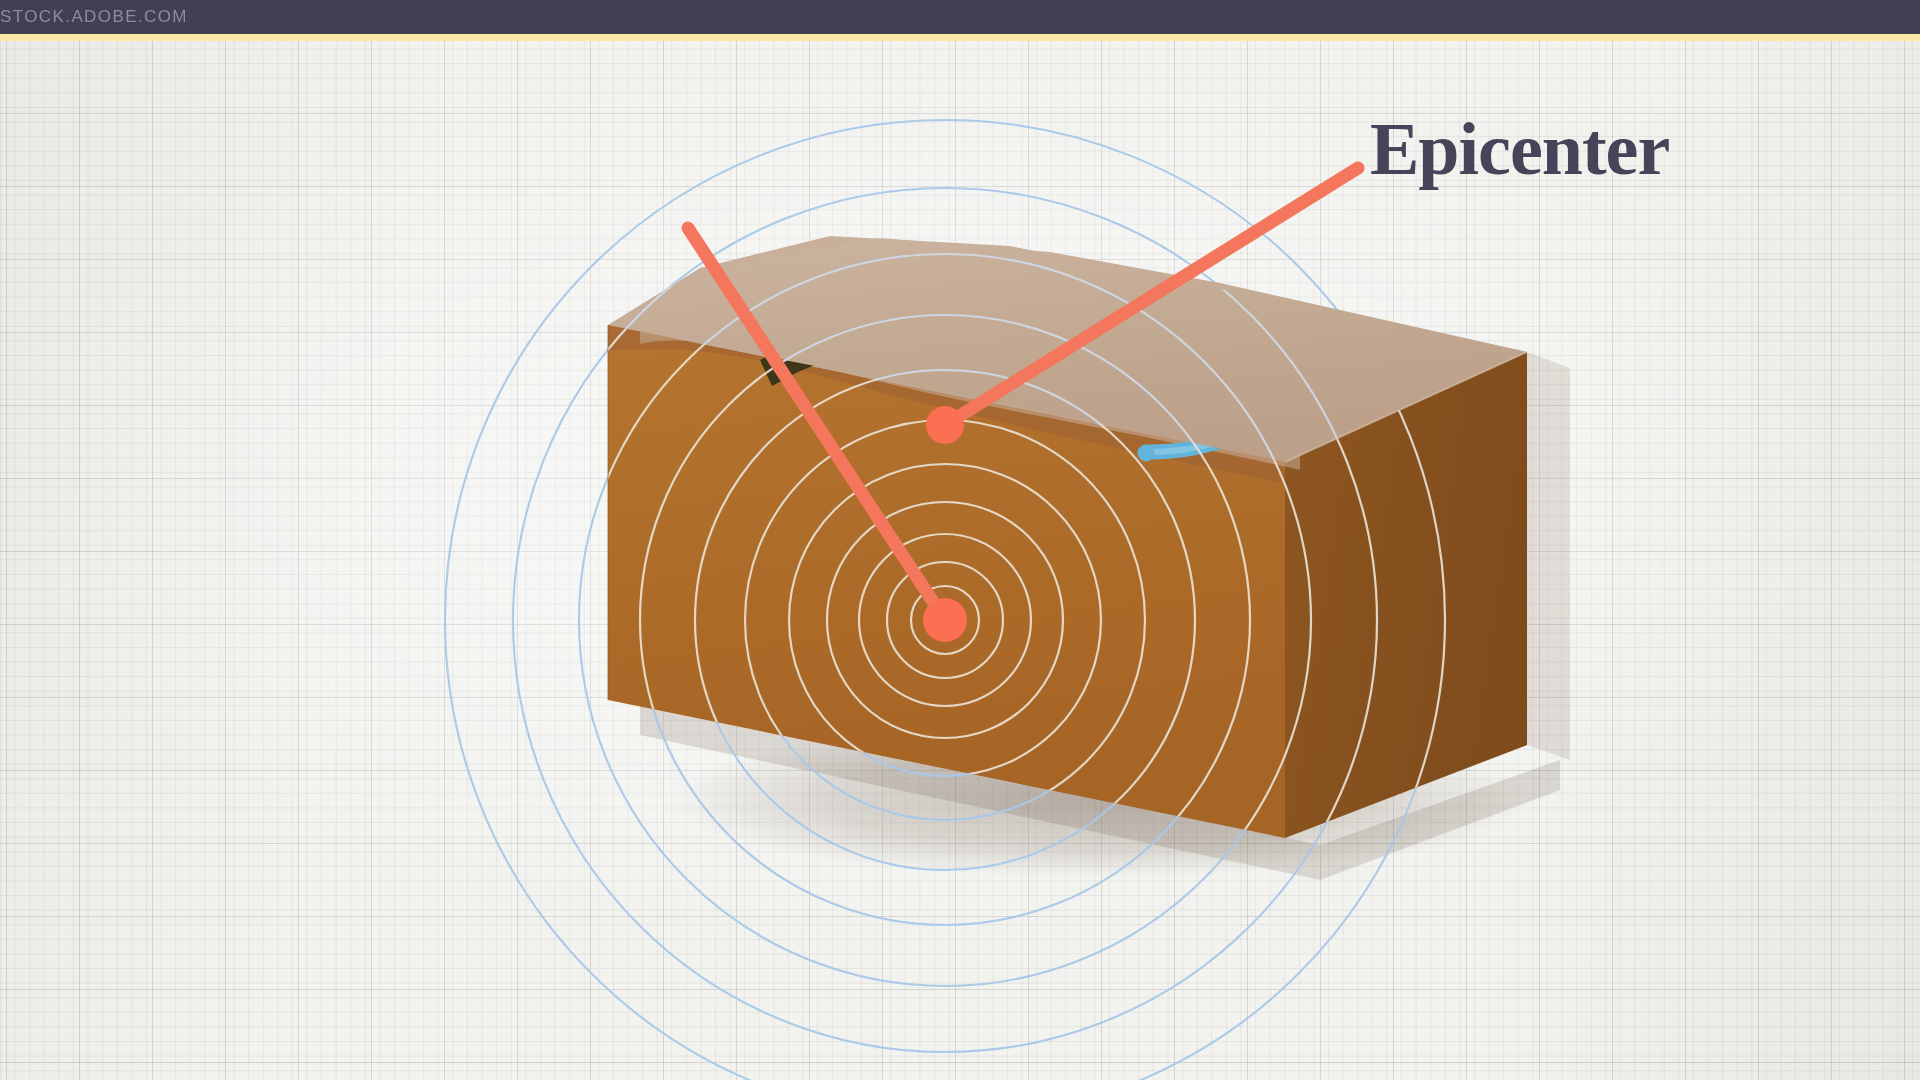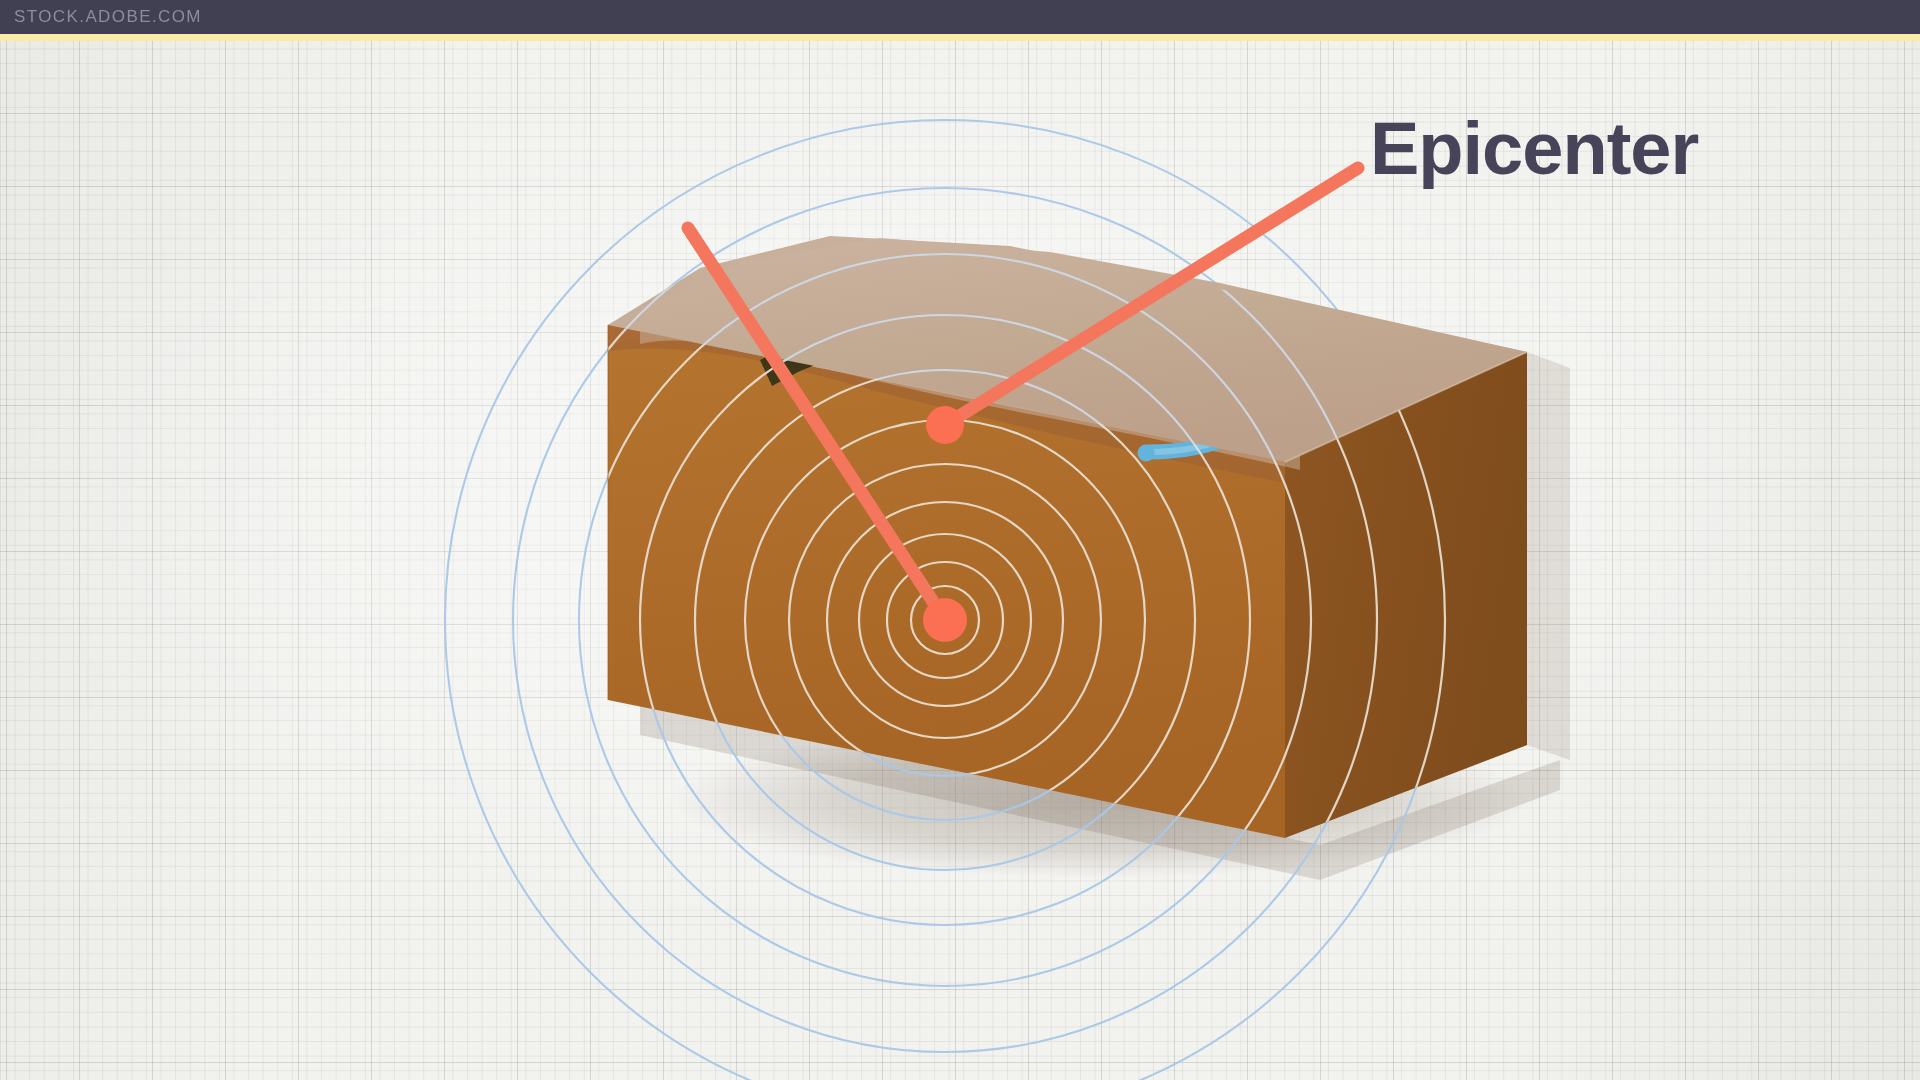--- a/index.html
+++ b/index.html
@@ -36,21 +36,21 @@
   }
 
   
   #topbar {
     position:absolute; top:0; left:0; width:1920px; height:34px;
     background:#413f52;
     display:flex; align-items:center;
   }
   #topbar-text {
     color:#8d8b9c; font-size:17px; letter-spacing:1.4px;
-    padding-left:14px; font-family:"Liberation Sans", sans-serif;
+    font-family:"Liberation Sans", sans-serif;
     user-select:none; white-space:nowrap;
   }
   #topbar-underline {
     position:absolute; top:34px; left:0; width:1920px; height:7px;
     background:#fbe9a8;
   }
 
   
   #scene { position:absolute; top:0; left:0; width:1920px; height:1080px; }
 
@@ -60,21 +60,21 @@
     color:#474358;
     font-weight:bold;
     font-size:74px;
     letter-spacing:-1px;
     white-space:nowrap;
     font-family:"Liberation Sans", sans-serif;
     line-height:1;
     user-select:none;
   }
   #label-hypocenter { left:104px; top:155px; }
-  #label-epicenter  { left:1370px; top:112px; }
+  #label-epicenter  { left:1370px; top:112px;font-family:Liberation Serif, serif; }
 </style>
 </head>
 <body>
 
 <div id="stage">
 
   <div id="paper"></div>
   <div id="paper-wash"></div>
 
   <svg id="scene" viewBox="0 0 1920 1080" xmlns="http://www.w3.org/2000/svg">

